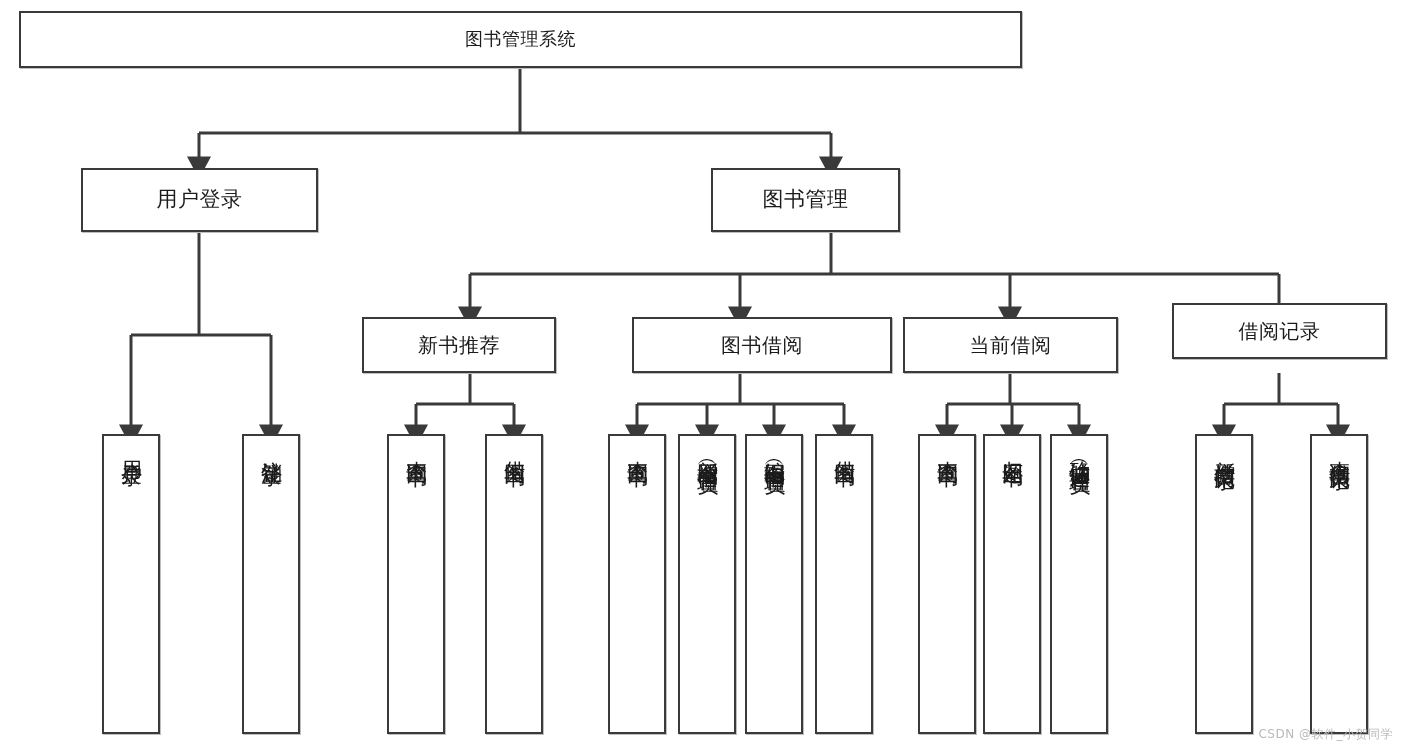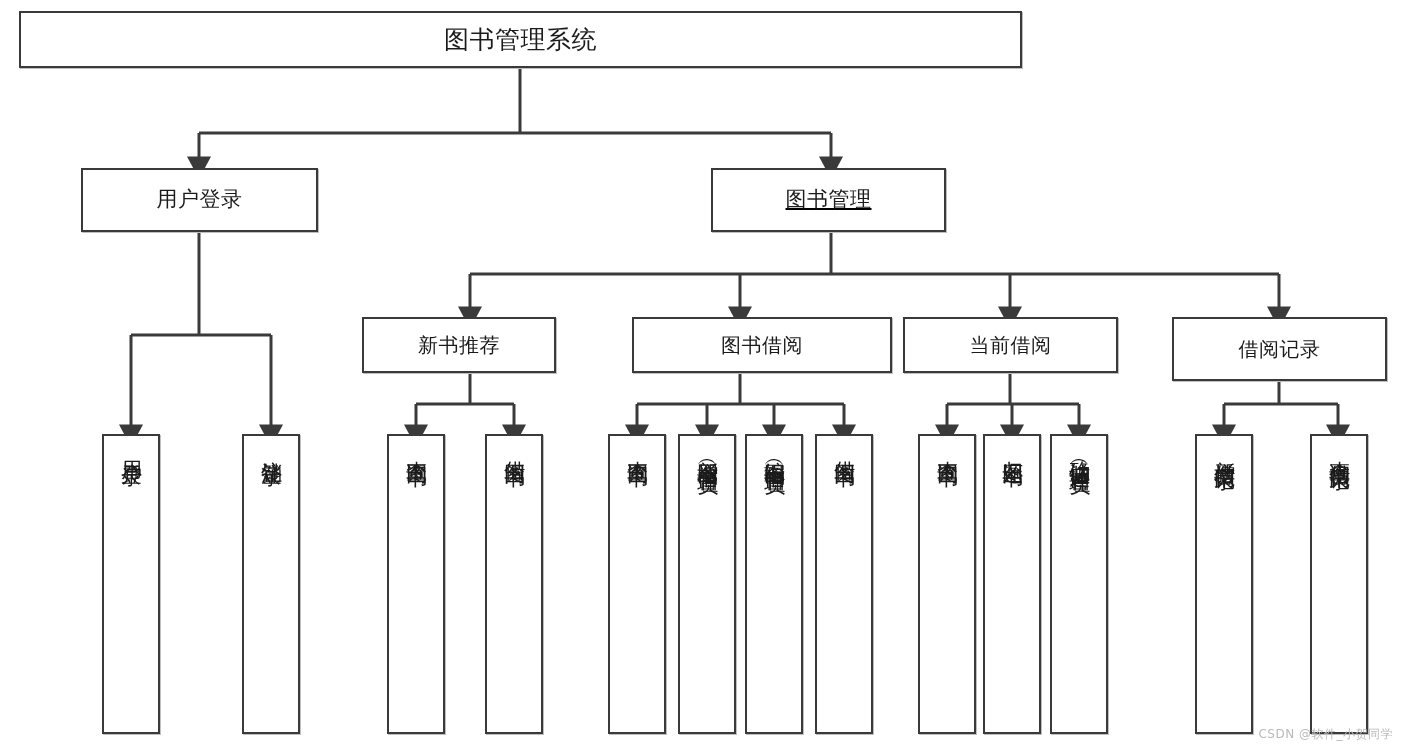--- a/index.html
+++ b/index.html
@@ -31,21 +31,21 @@
     box-shadow:1px 1px 0 #bfbfbf;
   }
   .node .label{
     color:#1b1b1b;
     line-height:1.12;
     letter-spacing:0.5px;
     text-align:center;
     white-space:pre-line;
   }
   
-  .level-root{font-size:25px;}
+  .level-root{font-size:18px;}
   
   .level-2{font-size:21px;}
   
   .level-3{font-size:20px;}
   
   .node.leaf{
     align-items:flex-start;
     padding-top:8px;
   }
   .node.leaf .label{
@@ -120,34 +120,34 @@
     </g>
   </svg>
 
   <div class="node level-root" style="left:19px;top:11px;width:1003px;height:57px;">
     <span class="label">图书管理系统</span>
   </div>
 
   <div class="node level-2" style="left:81px;top:168px;width:237px;height:64px;">
     <span class="label">用户登录</span>
   </div>
-  <div class="node level-2" style="left:711px;top:168px;width:235px;height:64px;text-decoration:underline;">
+  <div class="node level-2" style="left:711px;top:168px;width:189px;height:64px;">
     <span class="label">图书管理</span>
   </div>
 
   <div class="node level-3" style="left:362px;top:317px;width:194px;height:56px;">
     <span class="label">新书推荐</span>
   </div>
   <div class="node level-3" style="left:632px;top:317px;width:260px;height:56px;">
     <span class="label">图书借阅</span>
   </div>
   <div class="node level-3" style="left:903px;top:317px;width:215px;height:56px;">
     <span class="label">当前借阅</span>
   </div>
-  <div class="node level-3" style="left:1172px;top:317px;width:215px;height:64px;">
+  <div class="node level-3" style="left:1172px;top:303px;width:215px;height:56px;">
     <span class="label">借阅记录</span>
   </div>
 
   <div class="node leaf" style="left:102px;top:434px;width:58px;height:300px;">
     <span class="label">用户登录</span>
   </div>
   <div class="node leaf" style="left:242px;top:434px;width:58px;height:300px;">
     <span class="label">注销登录</span>
   </div>
 

